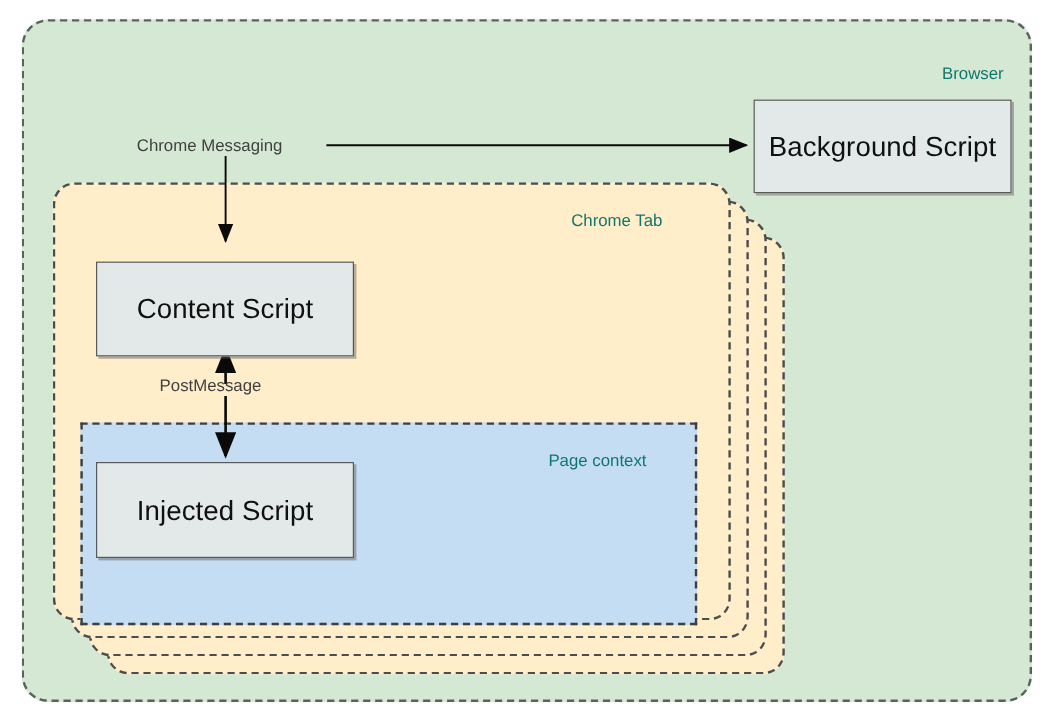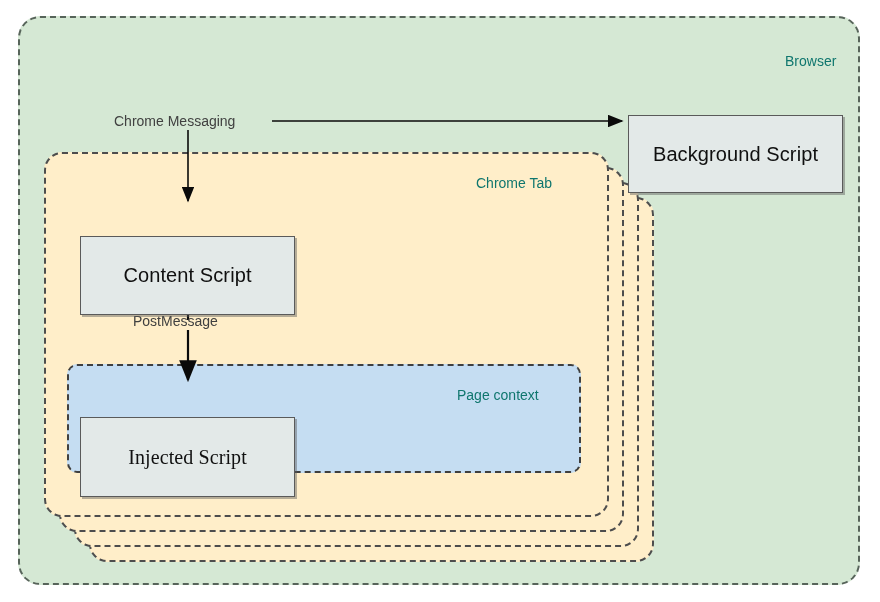--- a/index.html
+++ b/index.html
@@ -39,47 +39,46 @@
     box-sizing: border-box;
   }
   .tab-4 { left: 89px; top: 197px; width: 565px; height: 365px; }
   .tab-3 { left: 74px; top: 182px; width: 565px; height: 365px; }
   .tab-2 { left: 59px; top: 167px; width: 565px; height: 365px; }
   .tab-1 { left: 44px; top: 152px; width: 565px; height: 365px; }
 
   .page-context {
     position: absolute;
     left: 67px;
-    top: 364px;
+    top: 352px;
     width: 514px;
-    height: 109px;
+    height: 169px;
     background: #c5ddf2;
     border: 2px dashed #3f3f3f;
-    border-radius: 10px;
+    border-radius: 0;
     box-sizing: border-box;
   }
 
   
   .node-box {
     position: absolute;
     background: #e3e9e8;
     border: 1.5px solid #5a5a5a;
     box-sizing: border-box;
     box-shadow: 2px 2px 0 rgba(90,90,90,0.45);
     display: flex;
     align-items: center;
     justify-content: center;
-    font-size: 20px;
+    font-size: 23px;
     color: #101010;
     letter-spacing: 0.1px;
-    margin-top: 32px;
   }
   .box-background { left: 628px; top: 83px; width: 215px; height: 78px; }
-  .box-content    { left: 80px;  top: 204px; width: 215px; height: 79px; }
-  .box-injected   { left: 80px;  top: 385px; width: 215px; height: 80px; font-family: Liberation Serif, serif; }
+  .box-content    { left: 80px;  top: 218px; width: 215px; height: 79px; }
+  .box-injected   { left: 80px;  top: 385px; width: 215px; height: 80px; }
 
   
   .container-label {
     position: absolute;
     font-size: 14px;
     color: #0f766e;
     white-space: nowrap;
   }
   .label-browser   { left: 765px; top: 35px; }
   .label-tab       { left: 474px; top: 173px; }

